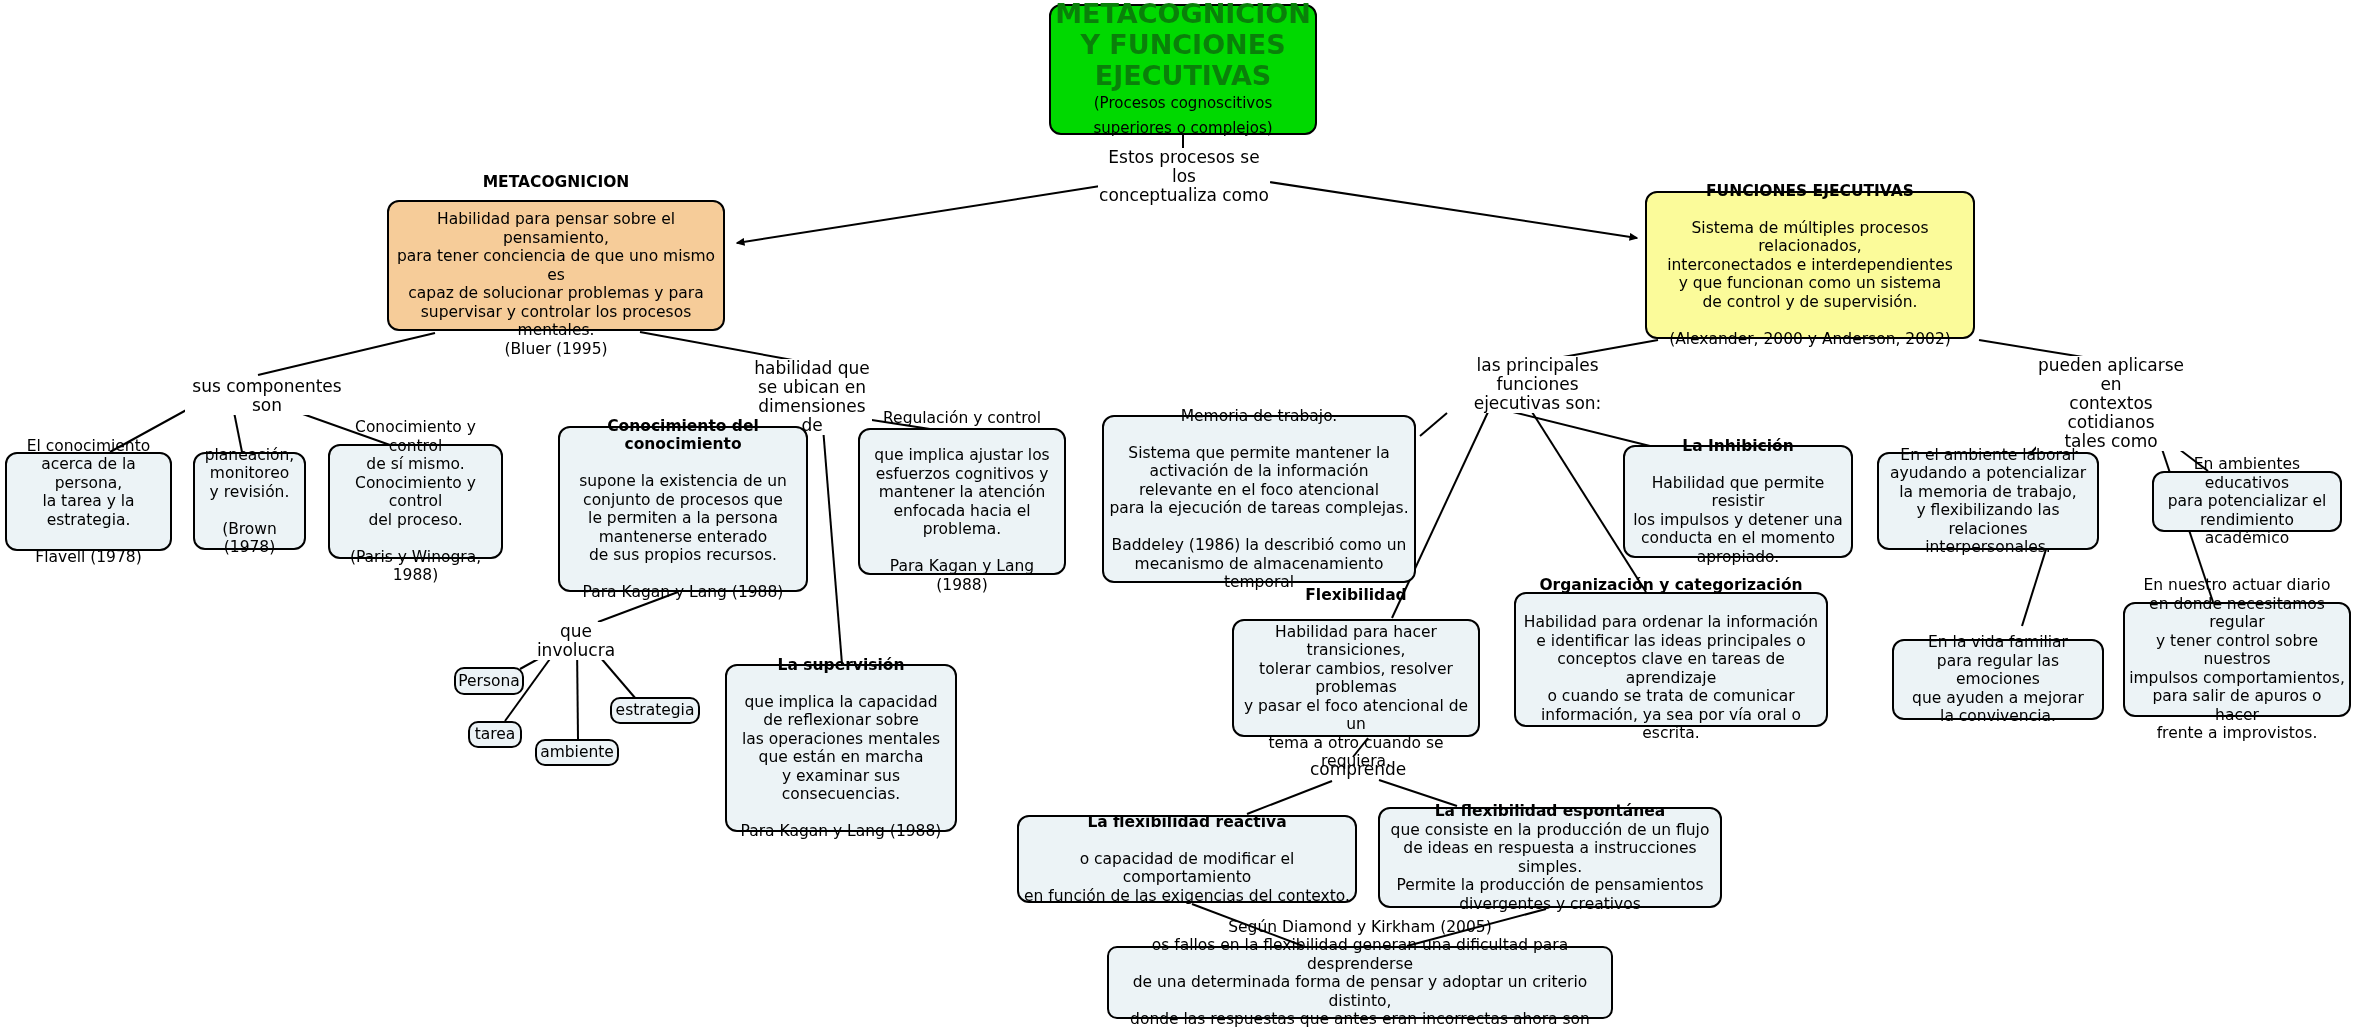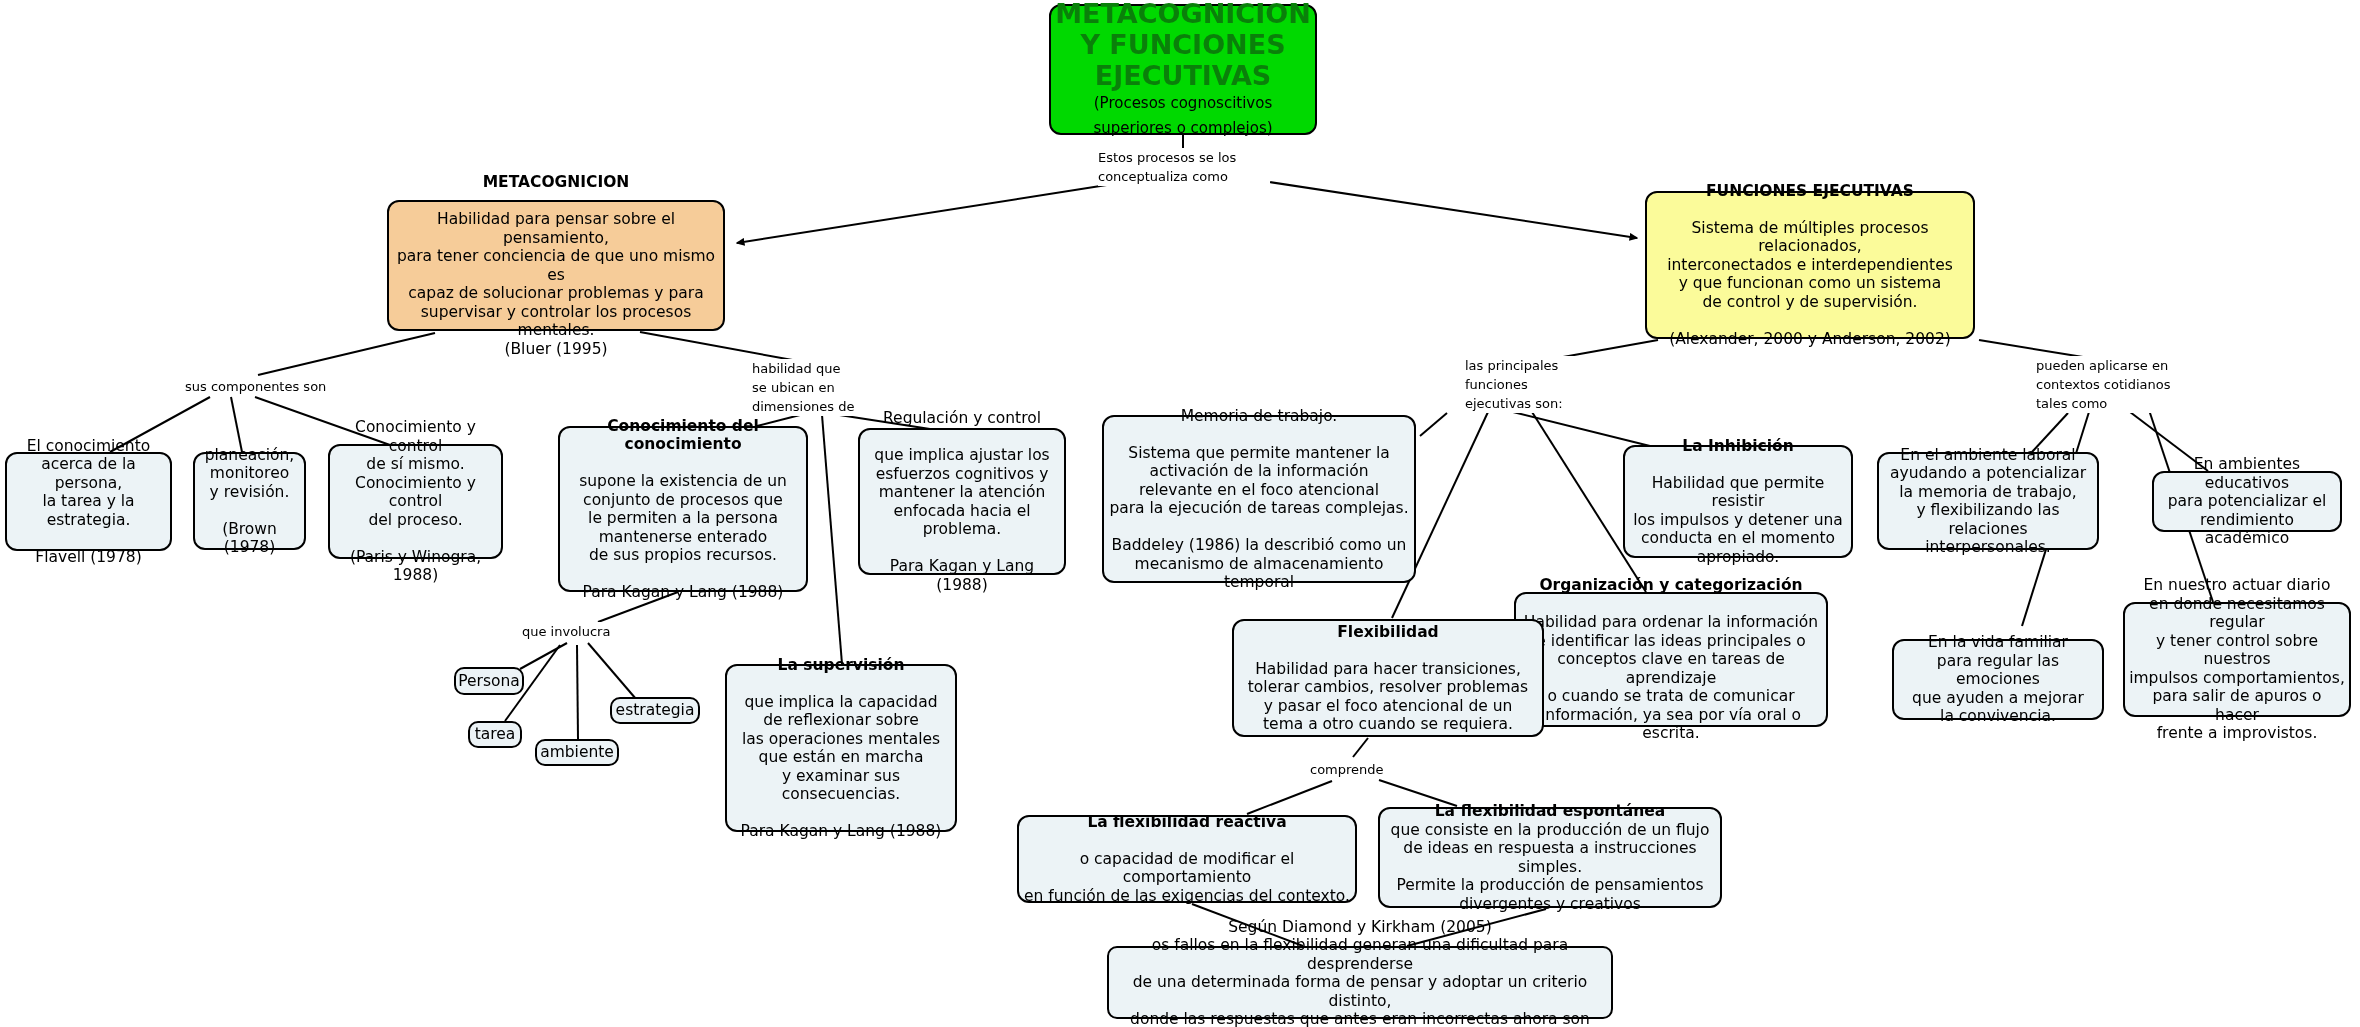--- a/index.html
+++ b/index.html
@@ -44,21 +44,22 @@
   }
   .green .root-subtitle {
     font-size: 15px;
     line-height: 25px;
     color: #000;
     white-space: pre-line;
   }
   .chip { border-radius: 10px; padding: 2px 6px; }
   .linklabel {
     position: absolute;
-    font-size: 13px;
+    text-align: center;
+    font-size: 17px;
     line-height: 19px;
     white-space: pre-line;
     background: #fff;
   }
 </style>
 </head>
 <body>
 
 <div id="canvas">
 
@@ -229,21 +230,21 @@
 apropiado.</div>
   </div>
   <div class="node light" style="left:1514px; top:592px; width:314px; height:135px;">
     <div class="title">Organización y categorización</div>
     <div class="body">Habilidad para ordenar la información
 e identificar las ideas principales o
 conceptos clave en tareas de aprendizaje
 o cuando se trata de comunicar
 información, ya sea por vía oral o escrita.</div>
   </div>
-  <div class="node light" style="left:1232px; top:619px; width:312px; height:118px;">
+  <div class="node light" style="left:1232px; top:619px; width:248px; height:118px;">
     <div class="title">Flexibilidad</div>
     <div class="body">Habilidad para hacer transiciones,
 tolerar cambios, resolver problemas
 y pasar el foco atencional de un
 tema a otro cuando se requiera.</div>
   </div>
 
   <div class="node light" style="left:1017px; top:815px; width:340px; height:88px;">
     <div class="title">La flexibilidad reactiva</div>
     <div class="body">o capacidad de modificar el comportamiento

